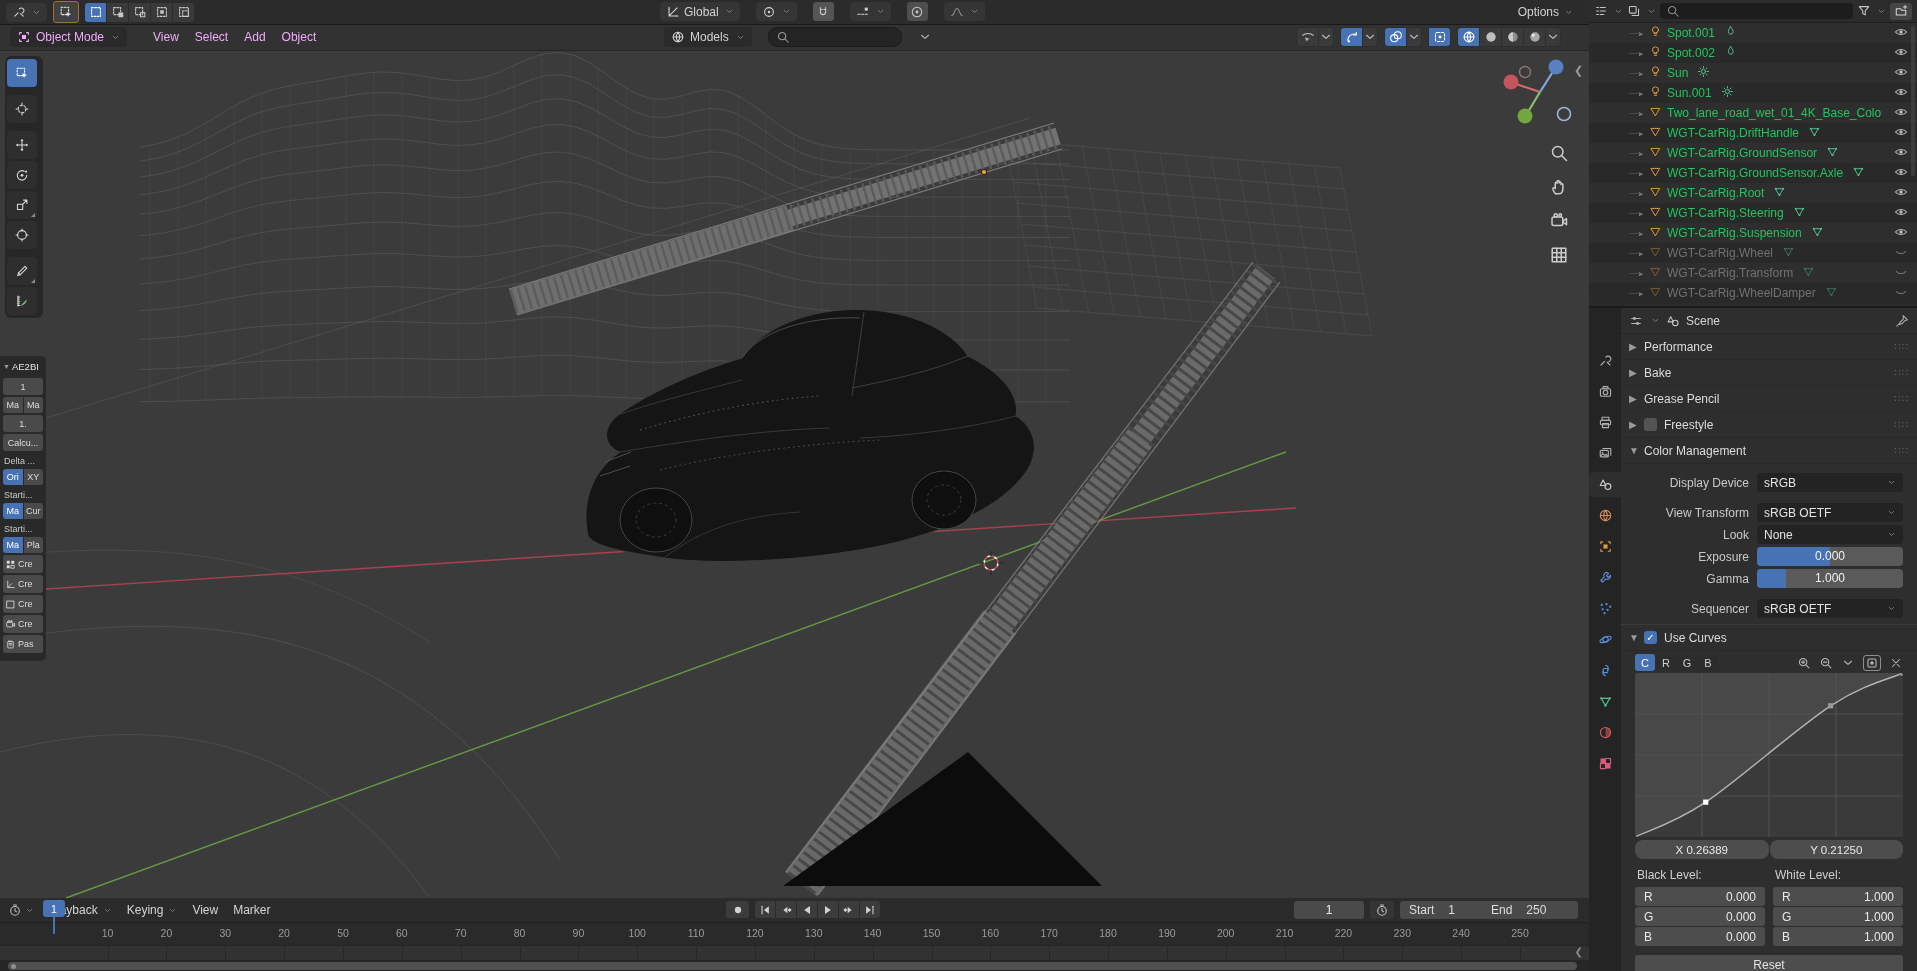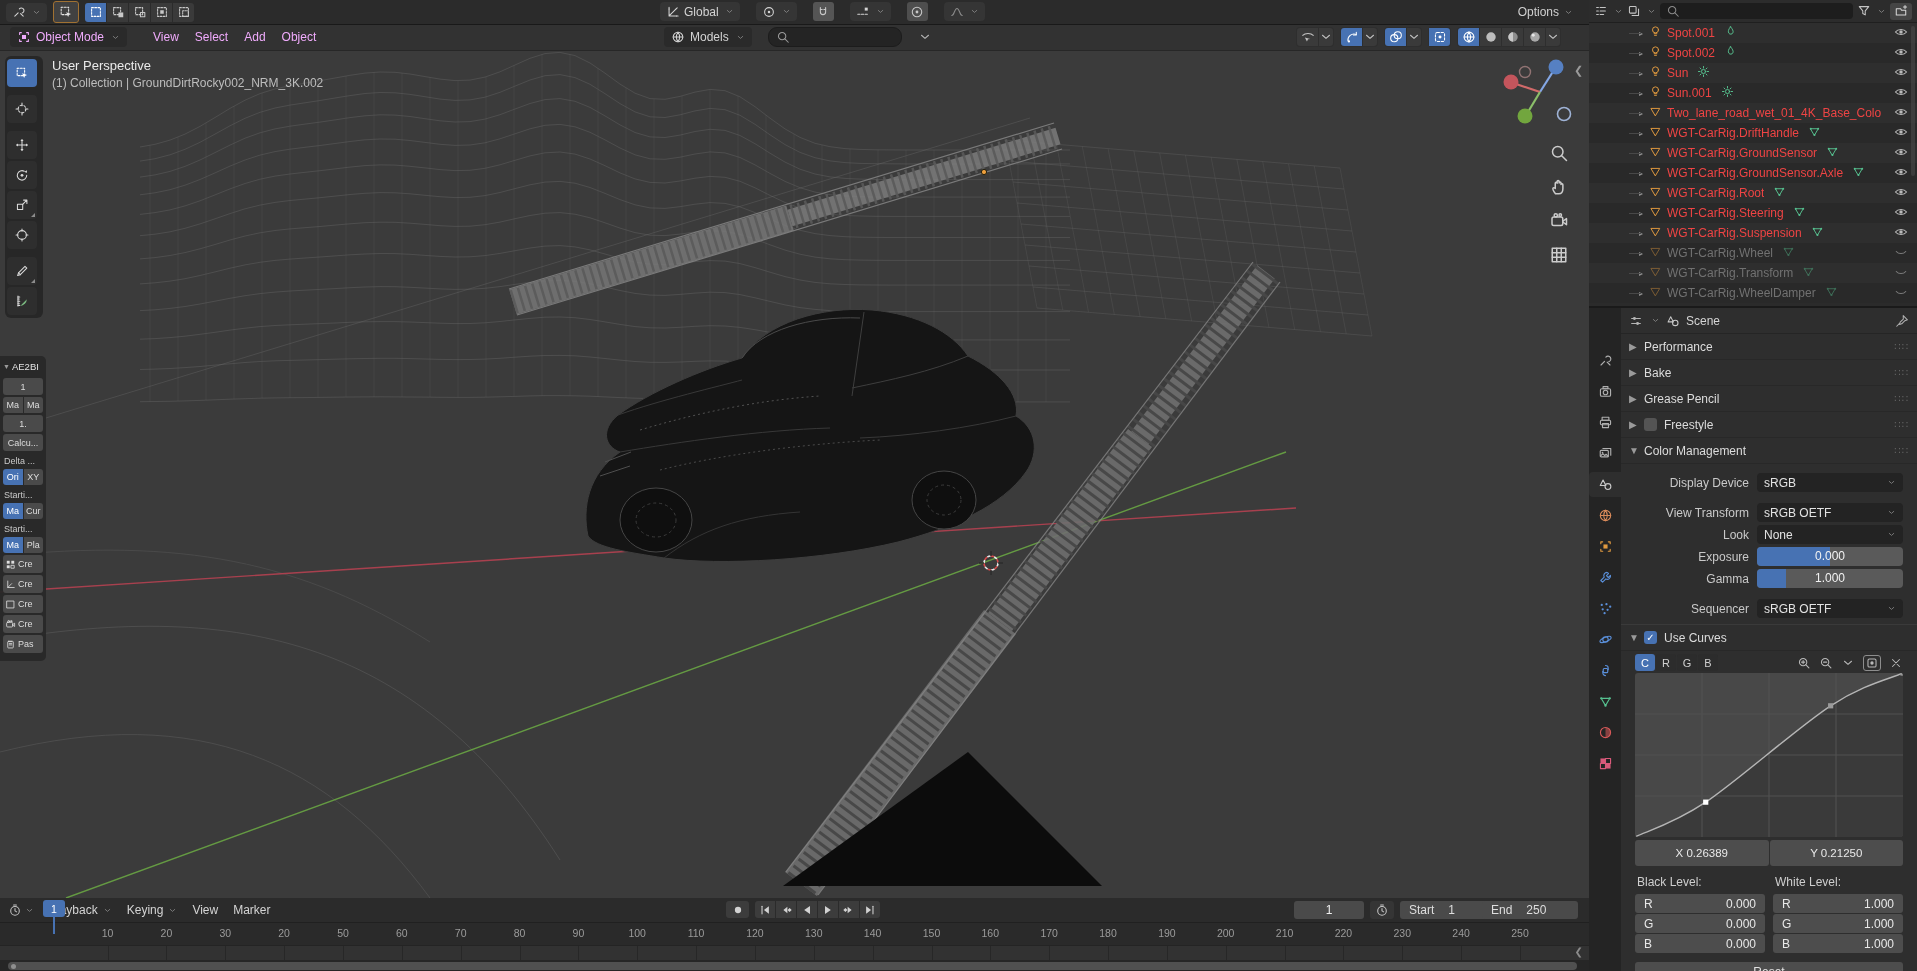--- a/index.html
+++ b/index.html
@@ -81,21 +81,21 @@
   .ol-search input{background:transparent;border:none;outline:none;color:#ccc;width:100%;font-size:11px}
   .ol-addbtn{background:#454545;border-radius:3px;width:22px;height:17px;display:flex;align-items:center;justify-content:center;color:#d5d5d5}
   #outliner-rows{position:relative}
   #ol-tree{position:absolute;left:40px;top:0;width:1px;height:278px;background:#484848}
   .olrow{height:20px;display:flex;align-items:center;position:relative;padding-left:50px;background:#2e2e2e}
   .olrow.alt{background:#292929}
   .olrow .conn{position:absolute;left:40px;top:10px;width:12px;height:1px;background:#484848}
   .olrow .exp{color:#8f8f8f;font-size:8px;width:10px;flex:none}
   .olrow .oic{width:17px;flex:none;color:#e0993f}
   .olrow .oic.green{color:#56c08f;width:auto;margin-left:9px}
-  .olrow .oname{color:#ef4444;margin-left:1px;white-space:nowrap;overflow:hidden;max-width:215px}
+  .olrow .oname{color:#22c55e;margin-left:1px;white-space:nowrap;overflow:hidden;max-width:215px}
   .olrow .sp{flex:1}
   .olrow .oeye{color:#bbbbbb;margin-right:9px}
   .olrow.dim .oname{color:#717171}
   .olrow.dim .oic{opacity:.45}
   .olrow.dim .oeye{color:#7e7e7e}
   #ol-scroll{position:absolute;right:2px;top:26px;width:4px;height:150px;background:#4c4c4c;border-radius:2px;opacity:.55}
   
   #properties{position:absolute;left:1589px;top:306px;width:328px;height:665px;background:#2e2e2e;border-top:2px solid #1a1a1a}
   #ptabs{position:absolute;left:0;top:0;width:32px;height:100%;background:#242424;padding-top:40px;box-sizing:border-box}
   .ptab{width:32px;height:25px;margin-bottom:6px;display:flex;align-items:center;justify-content:center}
@@ -118,21 +118,21 @@
   .slider .fill{position:absolute;left:0;top:0;bottom:0;background:#4772b3}
   .slider .sval{position:relative;text-align:center;line-height:19px}
   .gap{height:7px}
   .ctb{display:flex;align-items:center;margin:3px 14px 2px;gap:1px}
   .chbtn{width:20px;height:17px;background:#2c2c2c;border-radius:3px;display:flex;align-items:center;justify-content:center;color:#cfcfcf;font-size:11px}
   .ctb .sp{flex:1}
   .ctb .mini{color:#b8b8b8;margin-left:7px}
   .boxdotbtn{border:1px solid #8d8d8d;border-radius:3px;padding:0 1px}
   #curvewrap{margin:2px 14px 0}
   .xyrow{display:flex;gap:1px;margin:3px 14px 0}
-  .numf{flex:1;height:26px;background:#4d4d4d;border-radius:3px;display:flex;align-items:center;justify-content:center;color:#e9e9e9;font-size:11.5px}
+  .numf{flex:1;height:19px;background:#4d4d4d;border-radius:8px;display:flex;align-items:center;justify-content:center;color:#e9e9e9;font-size:11.5px}
   .lev{display:flex;gap:8px;margin:9px 14px 0}
   .lev .col{flex:1}
   .lev .coltitle{color:#cfcfcf;margin:0 0 5px 2px}
   .lrow{height:19px;background:#4d4d4d;border-radius:3px;margin-bottom:1px;display:flex;align-items:center;padding:0 9px;color:#e9e9e9}
   .lrow .sp{flex:1}
   #resetbtn{margin:8px 14px 0;height:19px;background:#4d4d4d;border-radius:3px;display:flex;align-items:center;justify-content:center;color:#e3e3e3}
   
   #timeline{position:absolute;left:0;top:898px;width:1589px;height:73px;background:#2b2b2b}
   .tl-header{position:relative;height:24px;display:flex;align-items:center;border-bottom:1px solid #202020}
   .tl-menus{display:flex;align-items:center;gap:15px;margin-left:8px;color:#d4d4d4}
@@ -574,24 +574,20 @@
               <span class="ic">
                 <svg viewBox="0 0 16 16" width="14" height="14">
                   <path d="M4 6l4 3.6L12 6" class="s"></path>
                 </svg>
               </span>
             </div>
         </div>
       </div>
     </div>
 
-    <div class="vp-info">
-      <div class="l1">User Perspective</div>
-      <div class="l2">(1) Collection | GroundDirtRocky002_NRM_3K.002</div>
-    </div>
 
     <div id="toolbar">
       <div class="tool on">
           <span class="ic">
             <svg viewBox="0 0 16 16" width="14" height="14">
               <rect x="2.5" y="2.5" width="8.5" height="8.5" class="s" stroke-dasharray="2.1 1.6"></rect>
               <path d="M8.2 8.2l5.6 2.2-2.4 1-1 2.4Z" class="f"></path>
             </svg>
           </span>
         </div>

